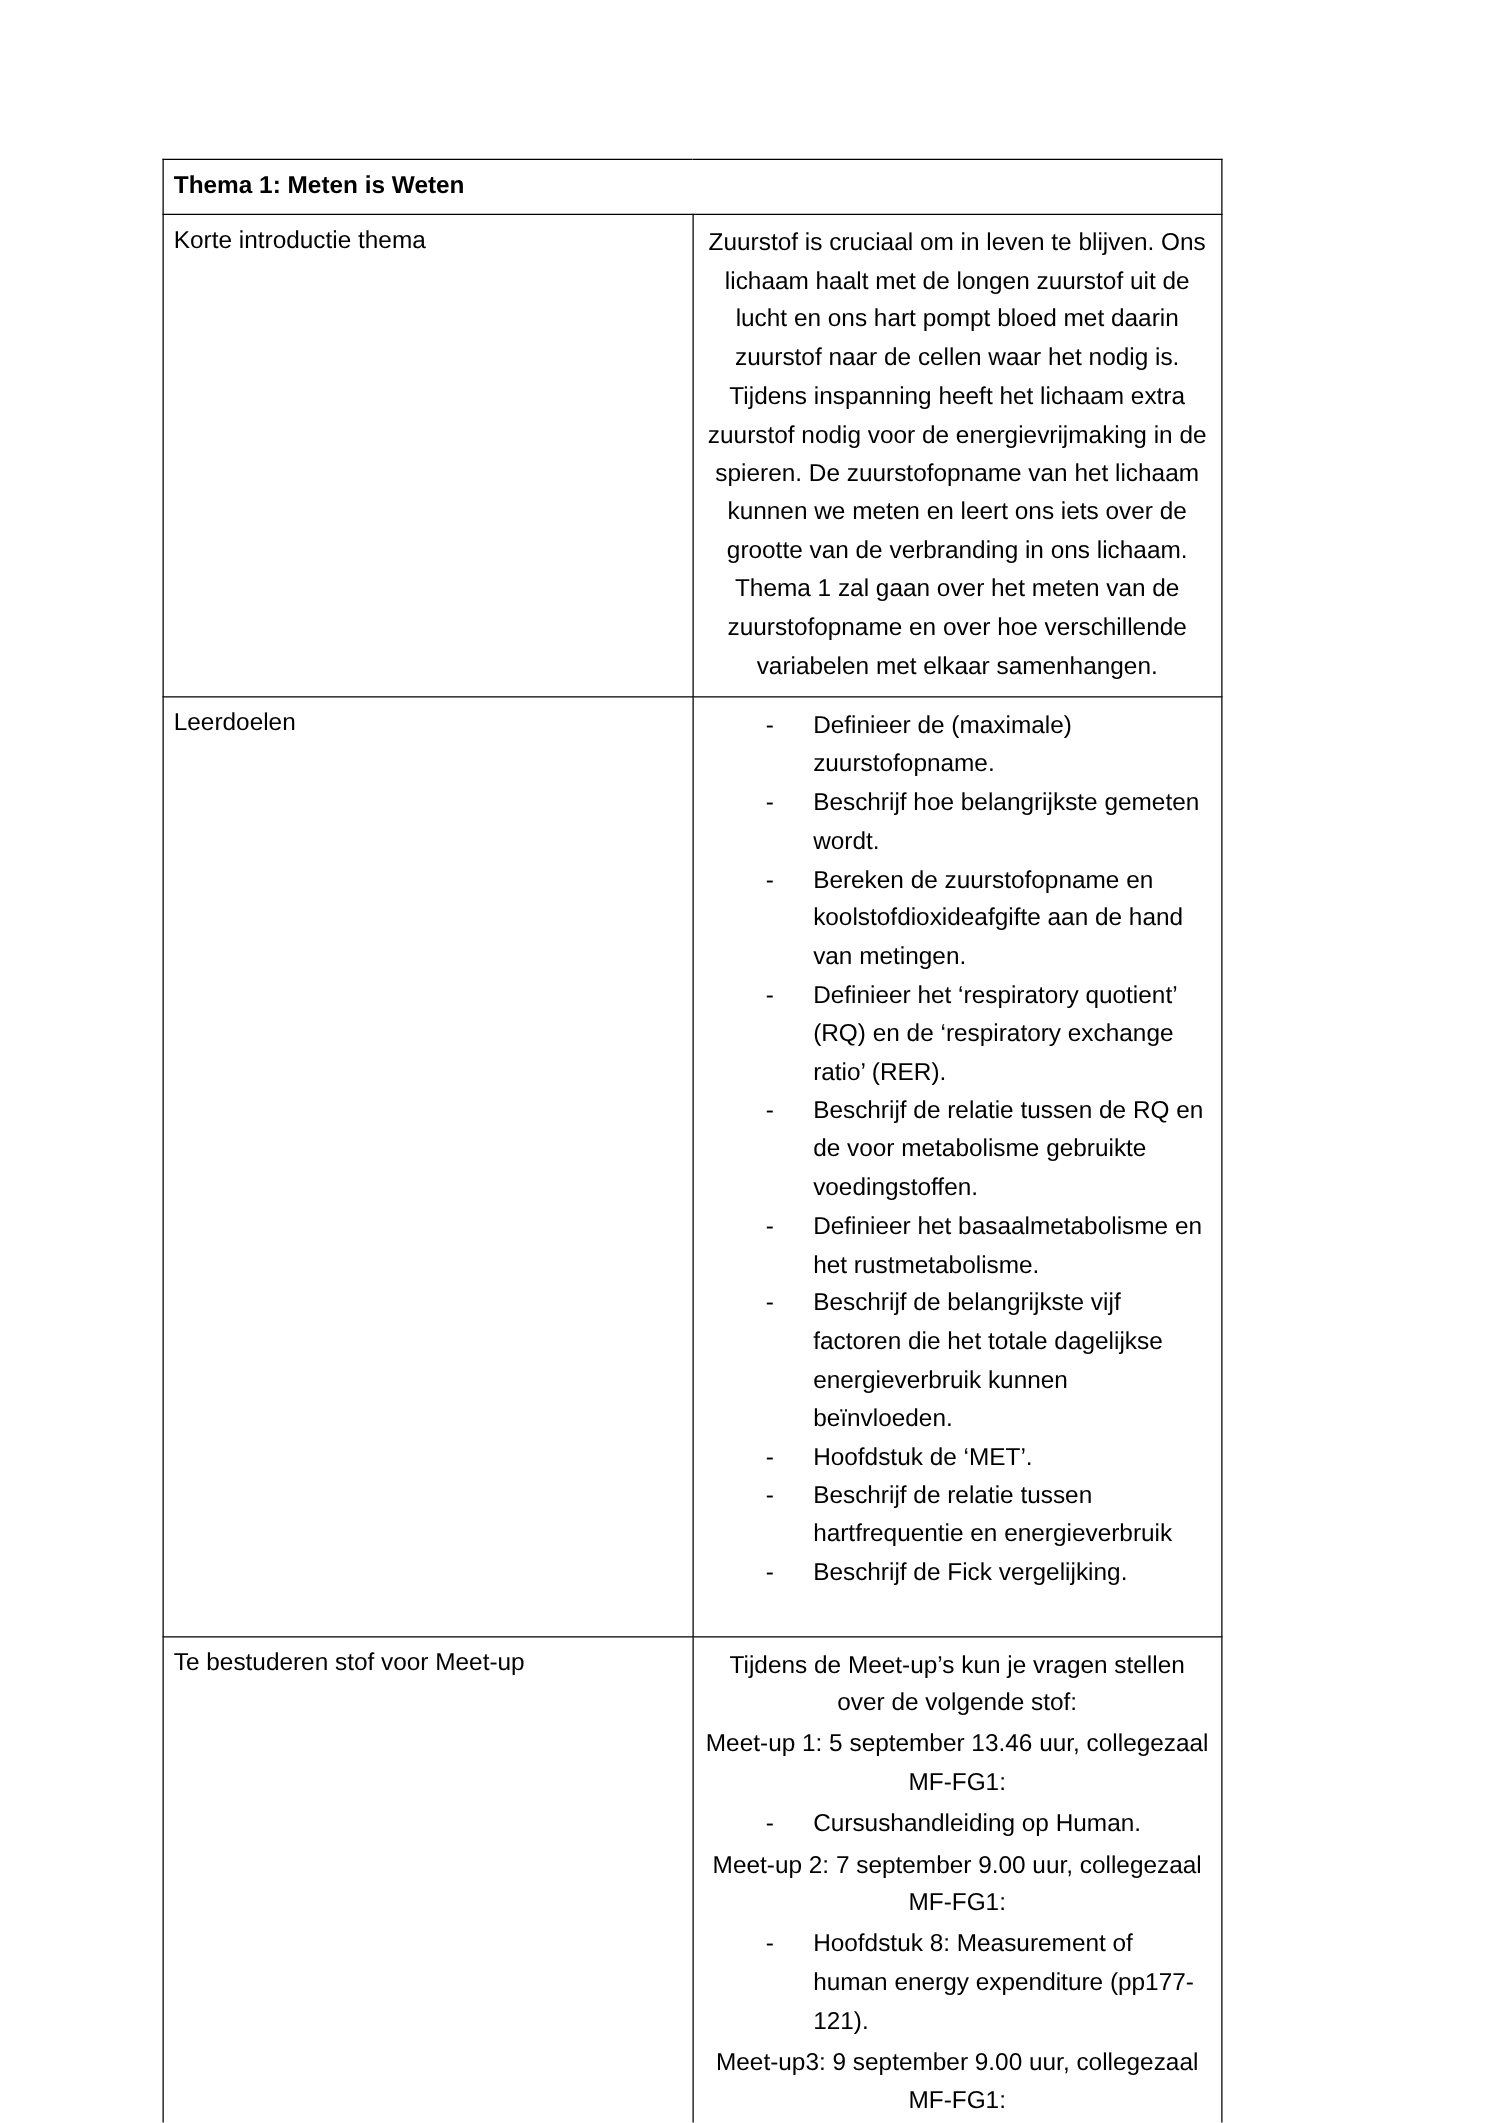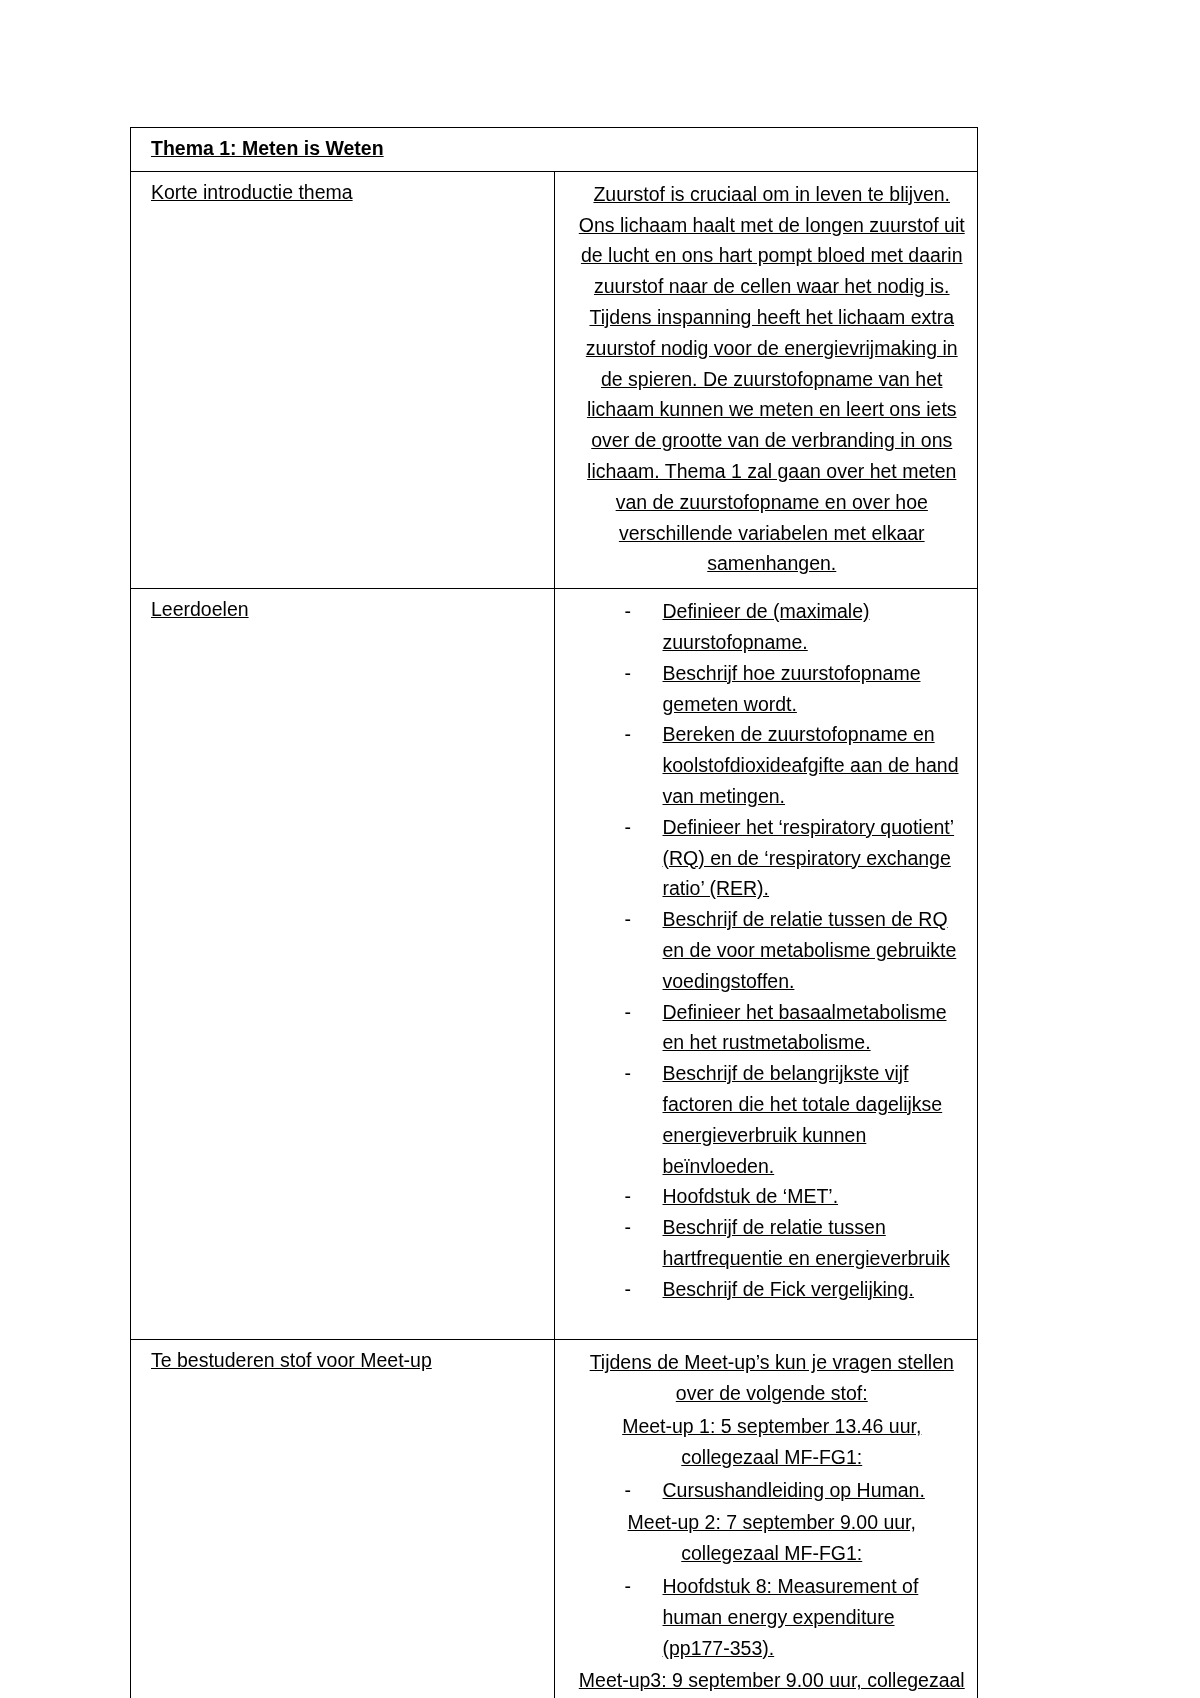--- a/index.html
+++ b/index.html
@@ -26,24 +26,23 @@
     position: absolute;
     left: 130px;
     top: 127px;
     width: 848px;
     border-collapse: collapse;
     table-layout: fixed;
   }
   .doc-table td {
     border: 1.6px solid #000000;
     vertical-align: top;
-    padding: 5px 8px 7px 20px;
+    padding: 5px 8px 7px 8px;
     font-size: 19.5px;
     line-height: 1.58;
-    text-decoration: underline;
   }
   .col-label { width: 175px; }
   .col-body  { width: 673px; }
 
   .title-cell {
     font-weight: bold;
     font-size: 19.5px;
     padding-top: 6px;
     padding-bottom: 6px;
   }
@@ -91,21 +90,21 @@
         <td class="col-body">
           <p class="para">Zuurstof is cruciaal om in leven te blijven. Ons lichaam haalt met de longen zuurstof uit de lucht en ons hart pompt bloed met daarin zuurstof naar de cellen waar het nodig is. Tijdens inspanning heeft het lichaam extra zuurstof nodig voor de energievrijmaking in de spieren. De zuurstofopname van het lichaam kunnen we meten en leert ons iets over de grootte van de verbranding in ons lichaam. Thema 1 zal gaan over het meten van de zuurstofopname en over hoe verschillende variabelen met elkaar samenhangen.</p>
         </td>
       </tr>
 
       <tr>
         <td class="col-label label-cell">Leerdoelen</td>
         <td class="col-body">
           <ul class="dashlist">
             <li>Definieer de (maximale) zuurstofopname.</li>
-            <li>Beschrijf hoe zuurstofopname gemeten wordt.</li>
+            <li>Beschrijf hoe belangrijkste gemeten wordt.</li>
             <li>Bereken de zuurstofopname en koolstofdioxideafgifte aan de hand van metingen.</li>
             <li>Definieer het ‘respiratory quotient’ (RQ) en de ‘respiratory exchange ratio’ (RER).</li>
             <li>Beschrijf de relatie tussen de RQ en de voor metabolisme gebruikte voedingstoffen.</li>
             <li>Definieer het basaalmetabolisme en het rustmetabolisme.</li>
             <li>Beschrijf de belangrijkste vijf factoren die het totale dagelijkse energieverbruik kunnen beïnvloeden.</li>
             <li>Hoofdstuk de ‘MET’.</li>
             <li>Beschrijf de relatie tussen hartfrequentie en energieverbruik</li>
             <li>Beschrijf de Fick vergelijking.</li>
           </ul>
           <div class="spacer-md"></div>
@@ -115,21 +114,21 @@
       <tr>
         <td class="col-label label-cell">Te bestuderen stof voor Meet-up</td>
         <td class="col-body">
           <p class="para">Tijdens de Meet-up’s kun je vragen stellen over de volgende stof:</p>
           <p class="para">Meet-up 1: 5 september 13.46 uur, collegezaal MF-FG1:</p>
           <ul class="dashlist">
             <li>Cursushandleiding op Human.</li>
           </ul>
           <p class="para">Meet-up 2: 7 september 9.00 uur, collegezaal MF-FG1:</p>
           <ul class="dashlist">
-            <li>Hoofdstuk 8: Measurement of human energy expenditure (pp177-353).</li>
+            <li>Hoofdstuk 8: Measurement of human energy expenditure (pp177-121).</li>
           </ul>
           <p class="para">Meet-up3: 9 september 9.00 uur, collegezaal MF-FG1:</p>
           <ul class="dashlist">
             <li>Hoofdstuk 9: Human energy expenditure during rest and physical activity (pp191-203)</li>
           </ul>
 
         </td>
       </tr>
 
     </tbody>

